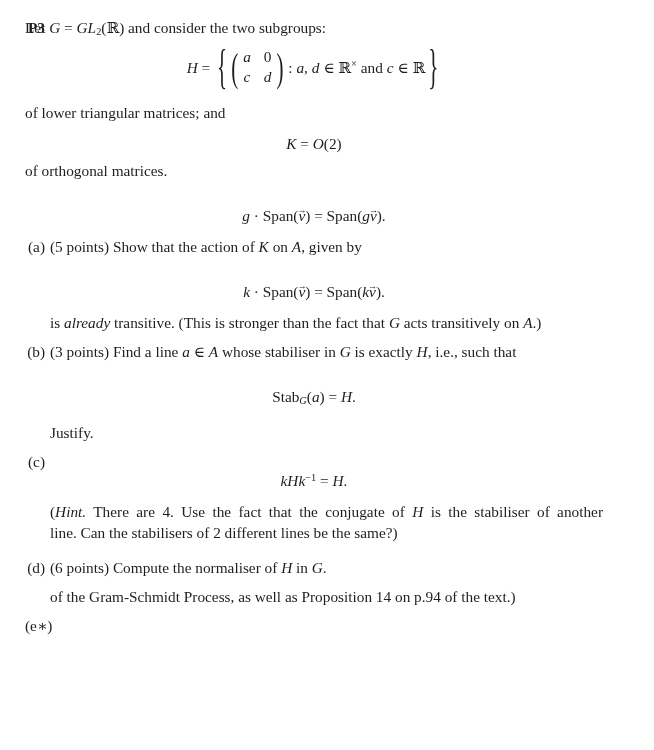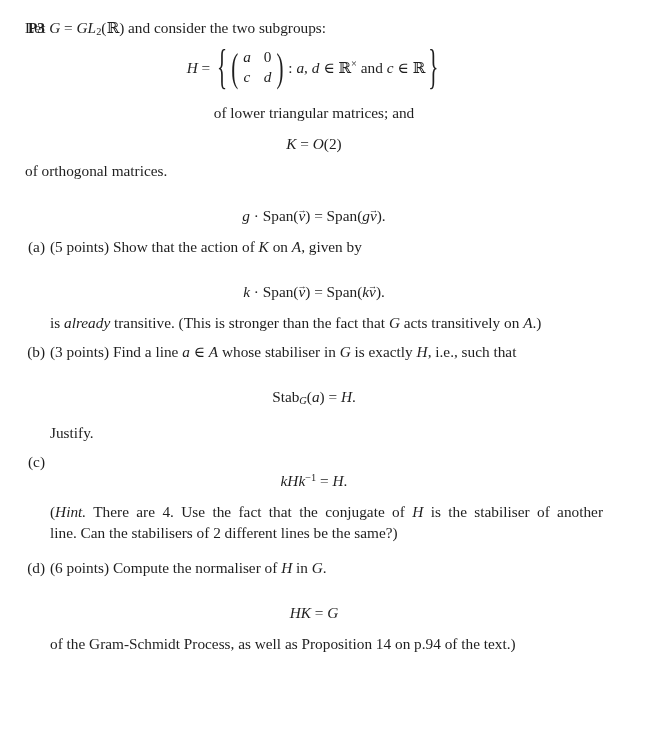--- a/index.html
+++ b/index.html
@@ -5,21 +5,21 @@
   html,body{margin:0;padding:0;background:#ffffff;}
   .page{
     width:654px;height:652px;background:#ffffff;overflow:hidden;position:relative;
     color:#1e1e1e;
     font-family:"Liberation Serif","DejaVu Serif",serif;
     font-size:15.3px;line-height:21px;
   }
   .p3-label{position:absolute;left:28px;top:17px;font-weight:bold;}
   .problem-content{padding:17px 0 0 25px;width:578px;}
   .para{margin:0 0 7px;white-space:nowrap;}
-  .para.no-gap{margin-bottom:10px;text-align:center;}
+  .para.no-gap{margin-bottom:10px;}
   .para.indent{padding-left:25px;margin-bottom:8px;}
   .para.gap-lg{margin-bottom:14px;}
   .pline,.jline{white-space:normal;}
   .jline{text-align:justify;text-align-last:justify;}
   .item{margin:0 0 8px;position:relative;padding-left:25px;white-space:nowrap;}
   .item-label{position:absolute;left:0;top:0;width:20px;text-align:right;}
   .display{margin:24px 0 10px;text-align:center;}
   .display.tight{margin:2px 0 6px;}
   .display.matrix-eq{margin:8px 0 14px;}
   .r-i{font-style:italic;}
@@ -60,17 +60,16 @@
       <div class="item"><span class="item-label">(b)</span><span class="item-body"><span class="r">(3 points) Find a line </span><span class="r r-i">a</span><span class="r"> ∈ </span><span class="r r-i">A</span><span class="r"> whose stabiliser in </span><span class="r r-i">G</span><span class="r"> is exactly </span><span class="r r-i">H</span><span class="r">, i.e., such that</span></span></div>
       <div class="display"><span class="r">Stab</span><span class="r r-subi">G</span><span class="r">(</span><span class="r r-i">a</span><span class="r">) = </span><span class="r r-i">H</span><span class="r">.</span></div>
       <div class="para indent"><span class="r">Justify.</span></div>
       <div class="item"><span class="item-label">(c)</span></div>
       <div class="display"><span class="r r-i">k</span><span class="r r-i">H</span><span class="r r-i">k</span><span class="r r-sup">−1</span><span class="r"> = </span><span class="r r-i">H</span><span class="r">.</span></div>
       <div class="para indent gap-lg">
         <div class="jline"><span class="r">(</span><span class="r r-i">Hint.</span><span class="r"> There are 4. Use the fact that the conjugate of </span><span class="r r-i">H</span><span class="r"> is the stabiliser of another</span></div>
         <div class="pline"><span class="r">line. Can the stabilisers of 2 different lines be the same?)</span></div>
       </div>
       <div class="item"><span class="item-label">(d)</span><span class="item-body"><span class="r">(6 points) Compute the normaliser of </span><span class="r r-i">H</span><span class="r"> in </span><span class="r r-i">G</span><span class="r">.</span></span></div>
-      <div class="display"><span class="r r-i">H</span><span class="r r-i">K</span><span class="r"> = </span><span class="r r-i">G</span></div>
       <div class="para indent"><span class="r">of the Gram-Schmidt Process, as well as Proposition 14 on p.94 of the text.)</span></div>
       <div class="item"><span class="item-label">(e∗)</span></div>
     </div>
 </div>
 
 </body></html>

